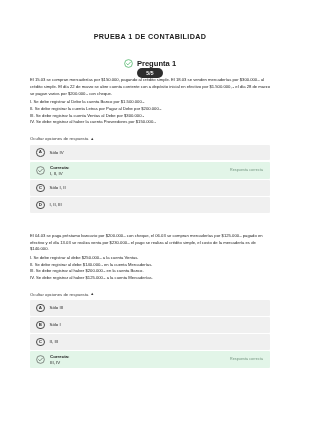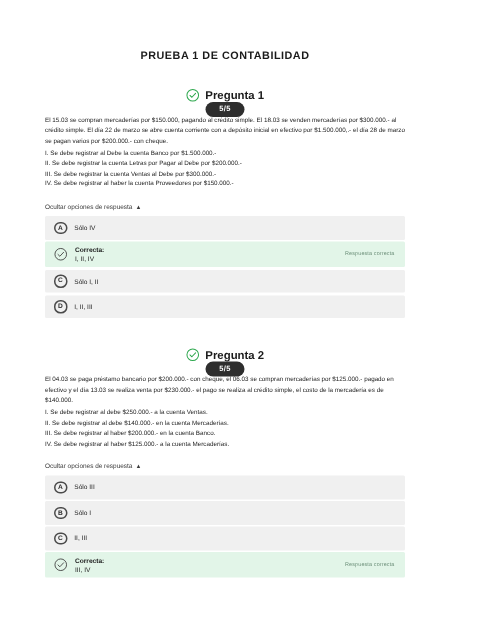--- a/index.html
+++ b/index.html
@@ -253,30 +253,20 @@
             <span class="letter-circle">D</span>
             <span class="option-text">I, II, III</span>
           </div>
         </div>
 
       </div>
     </section>
 
     <section class="question-block second">
 
-      <div class="q-header">
-        <div class="q-header-left">
-          <svg class="check-icon" viewBox="0 0 20 20">
-            <circle cx="10" cy="10" r="8.6" fill="none" stroke="#2fa84f" stroke-width="1.5"></circle>
-            <path d="M5.9 10.3 L8.7 13 L14.2 7.1" fill="none" stroke="#2fa84f" stroke-width="1.5" stroke-linecap="round" stroke-linejoin="round"></path>
-          </svg>
-          <span class="q-label">Pregunta 2</span>
-        </div>
-        <span class="score-badge">5/5</span>
-      </div>
 
       <p class="q-text">El 04.03 se paga préstamo bancario por $200.000.- con cheque, el 06.03 se compran mercaderías por $125.000.- pagado en efectivo y el día 13.03 se realiza venta por $230.000.- el pago se realiza al crédito simple, el costo de la mercadería es de $140.000.</p>
 
       <ul class="statements">
         <li>I. Se debe registrar al debe $250.000.- a la cuenta Ventas.</li>
         <li>II. Se debe registrar al debe $140.000.- en la cuenta Mercaderías.</li>
         <li>III. Se debe registrar al haber $200.000.- en la cuenta Banco.</li>
         <li>IV. Se debe registrar al haber $125.000.- a la cuenta Mercaderías.</li>
       </ul>
 

